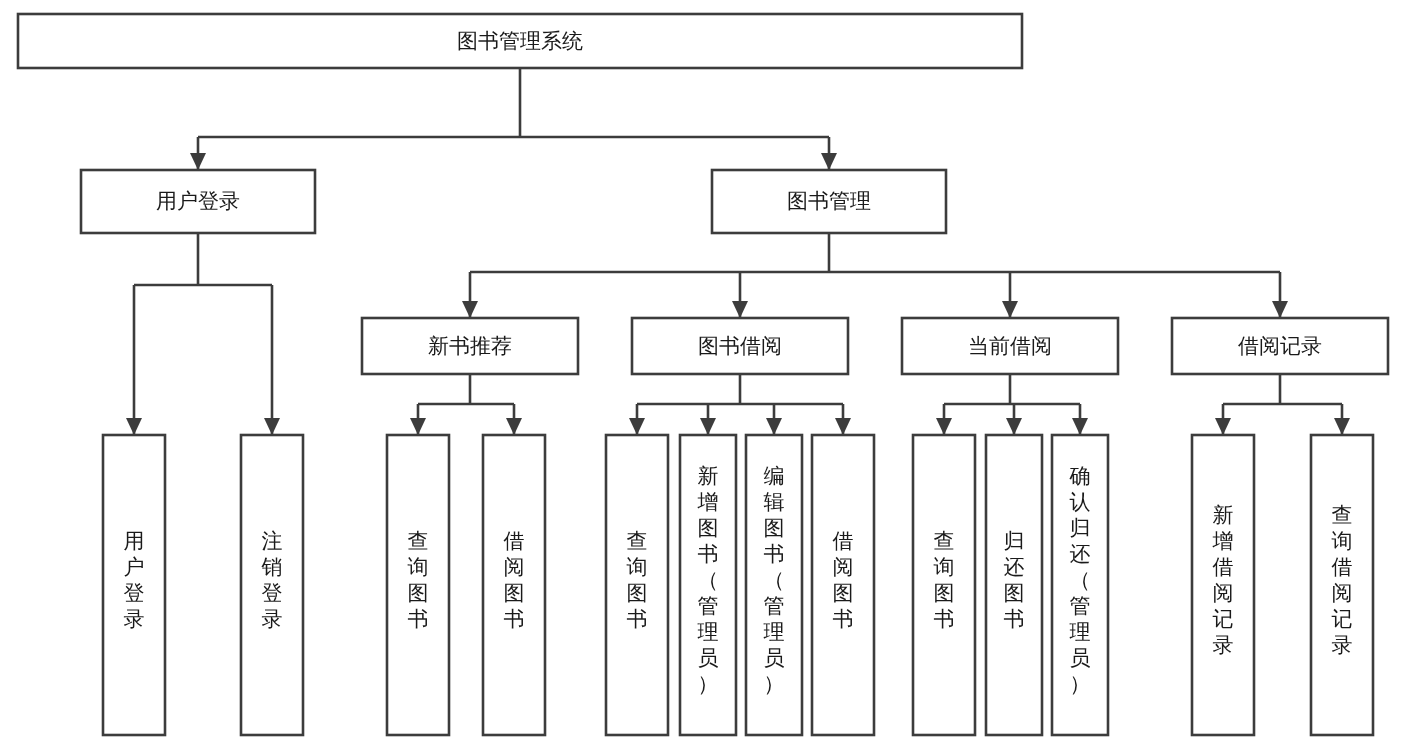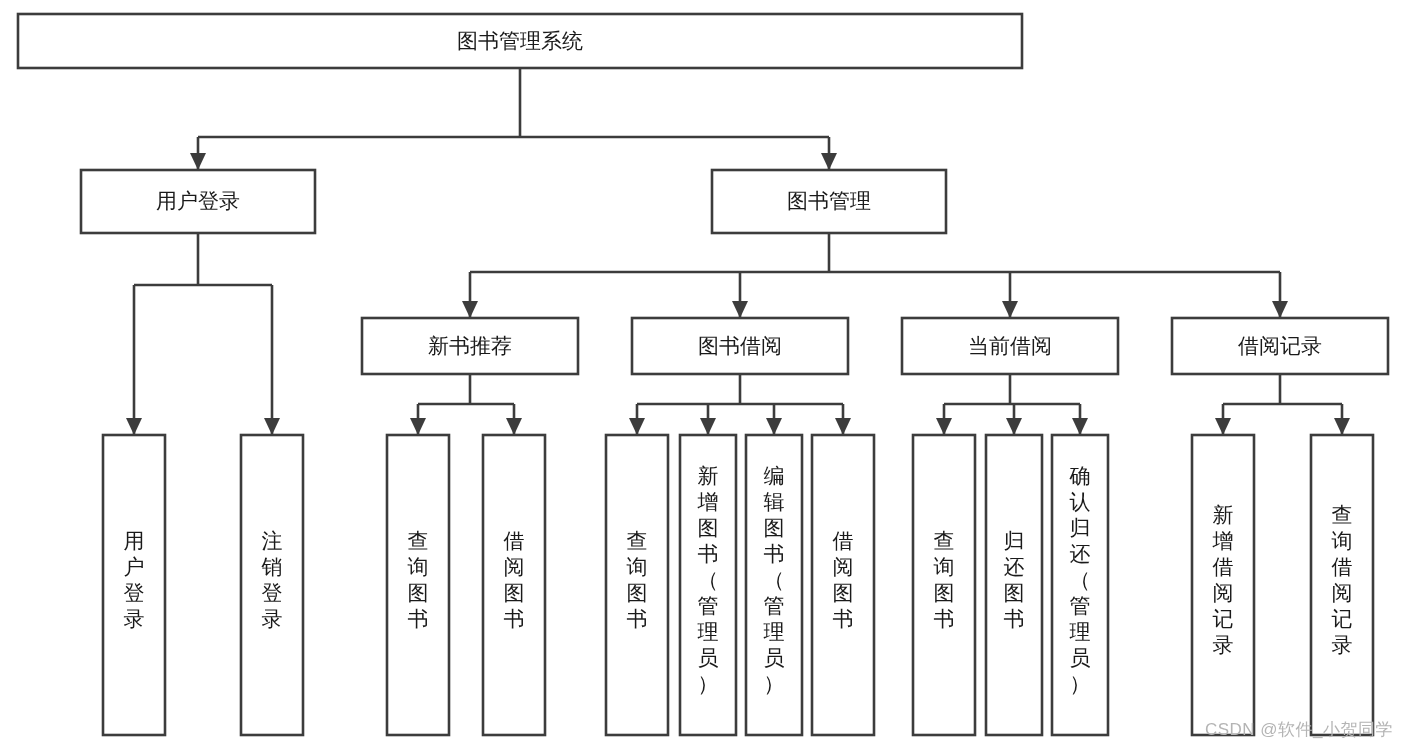--- a/index.html
+++ b/index.html
@@ -202,15 +202,14 @@
           <rect x="1192" y="435" width="62" height="300" class="node-box"></rect>
           <text x="1223" y="522" class="node-label-vertical"><tspan x="1223" dy="0">新</tspan><tspan x="1223" dy="26">增</tspan><tspan x="1223" dy="26">借</tspan><tspan x="1223" dy="26">阅</tspan><tspan x="1223" dy="26">记</tspan><tspan x="1223" dy="26">录</tspan></text>
         </g>
         <g>
           <rect x="1311" y="435" width="62" height="300" class="node-box"></rect>
           <text x="1342" y="522" class="node-label-vertical"><tspan x="1342" dy="0">查</tspan><tspan x="1342" dy="26">询</tspan><tspan x="1342" dy="26">借</tspan><tspan x="1342" dy="26">阅</tspan><tspan x="1342" dy="26">记</tspan><tspan x="1342" dy="26">录</tspan></text>
         </g>
       </g>
   </svg>
 
-  <div class="watermark-text">CSDN @软件_小贺同学</div>
 
 </div>
 
 </body></html>

